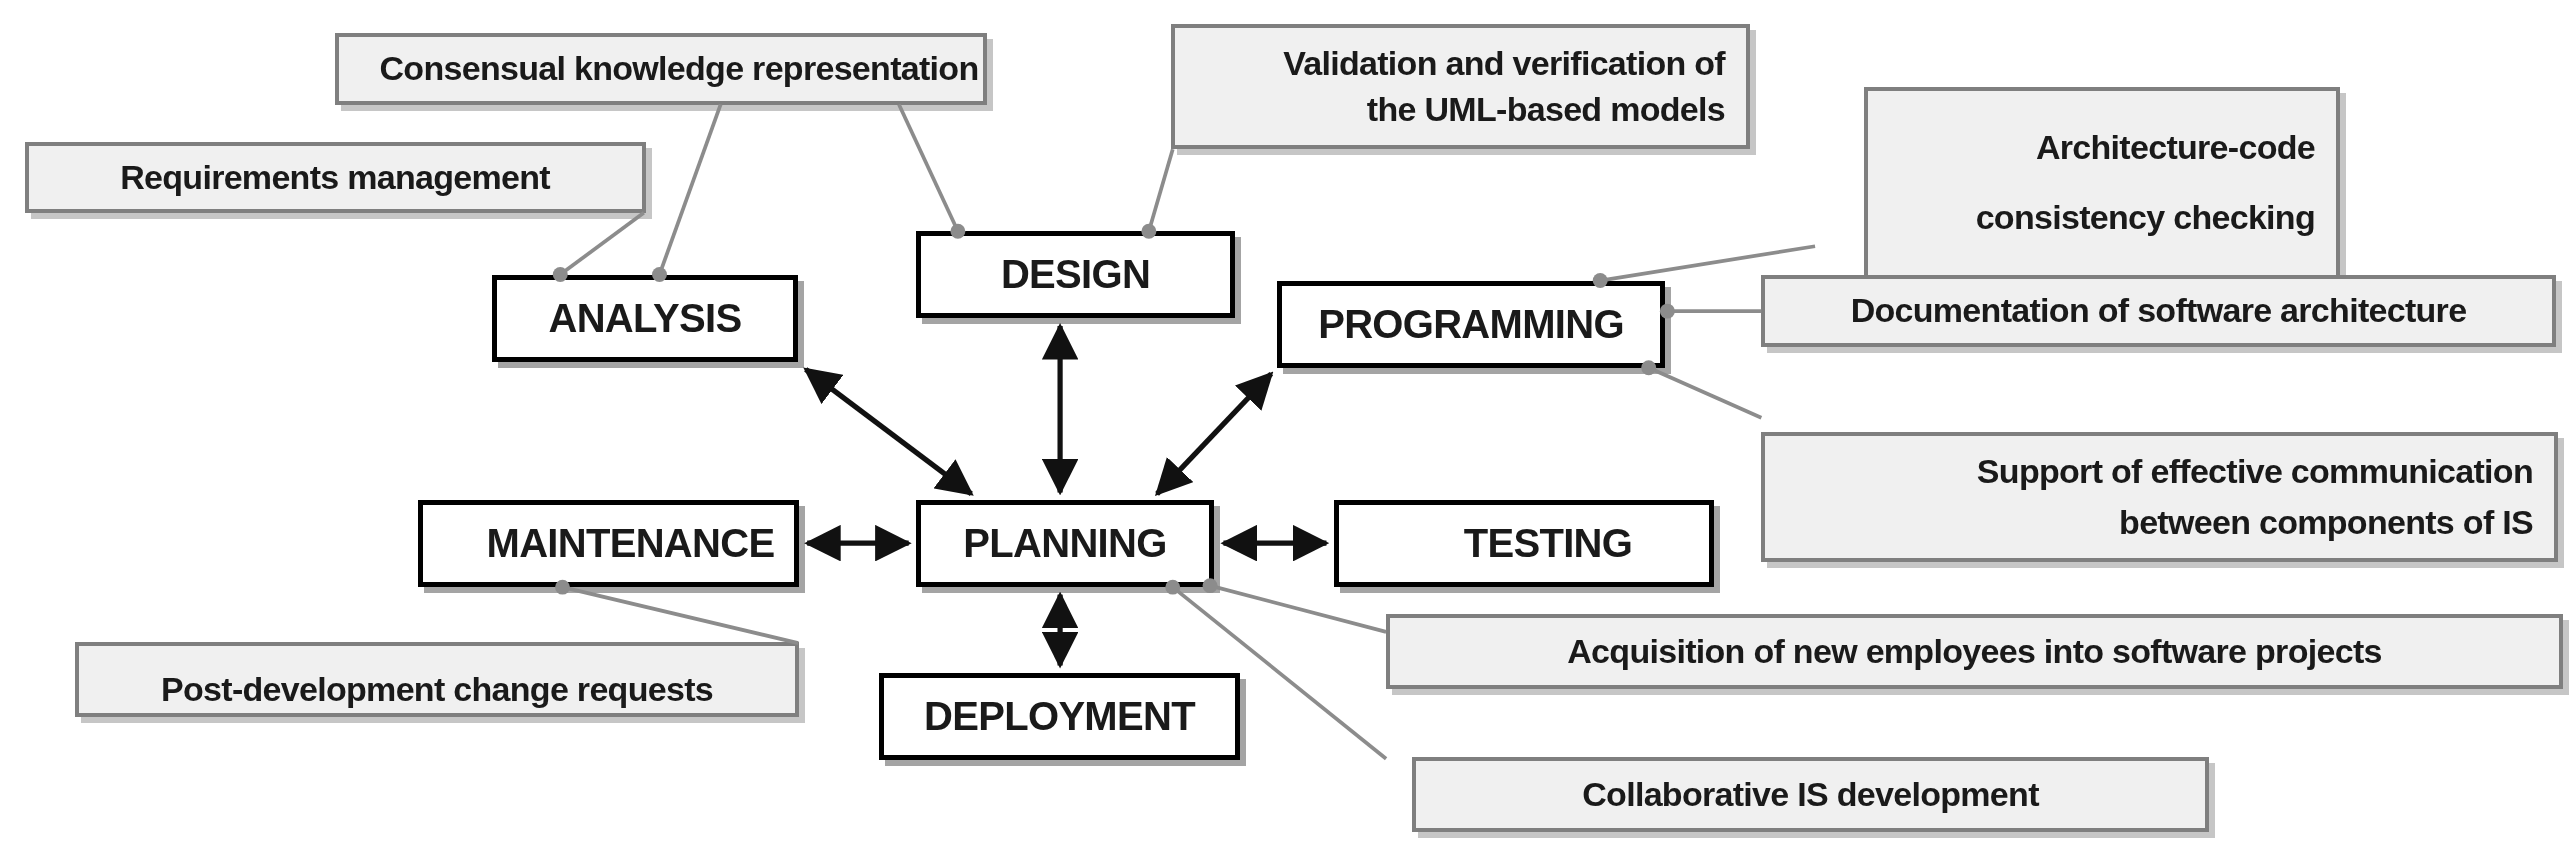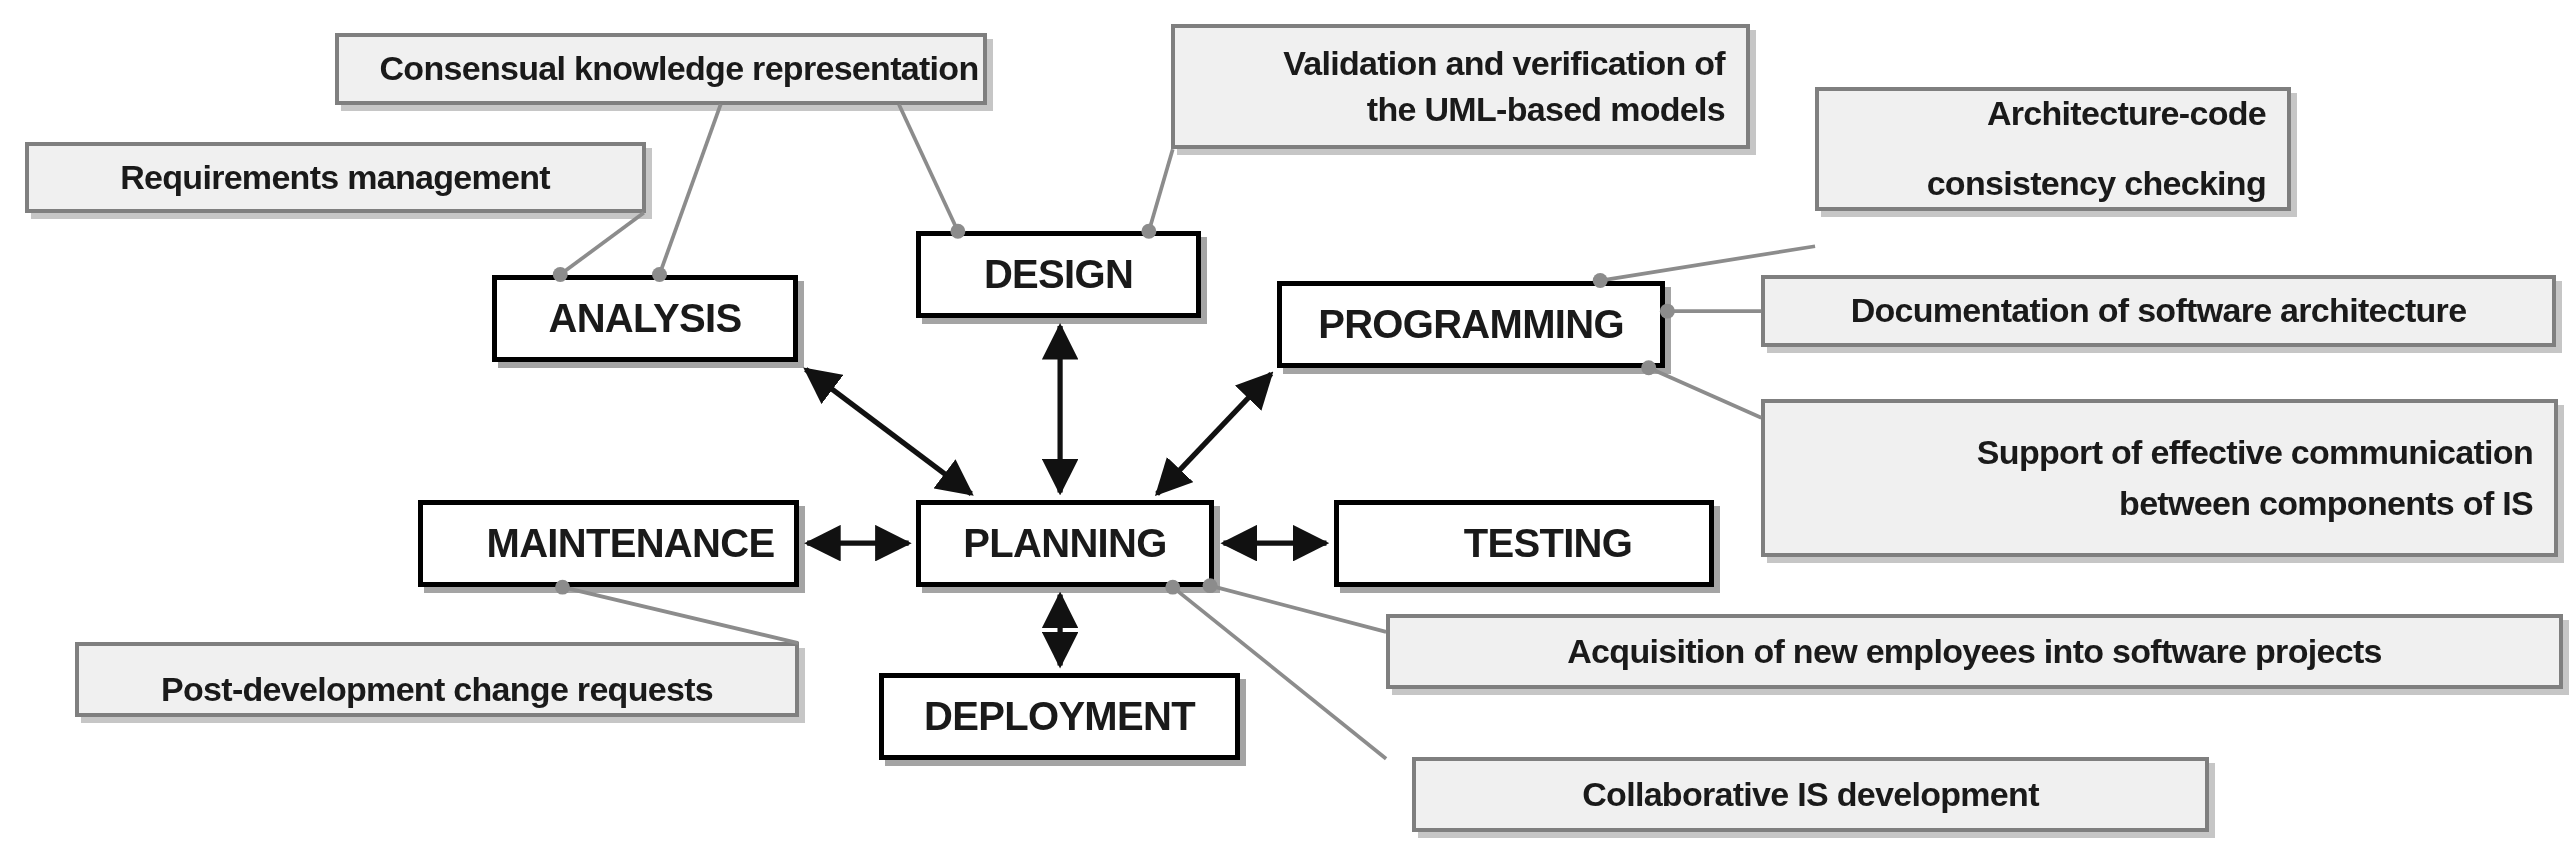--- a/index.html
+++ b/index.html
@@ -43,21 +43,21 @@
   #ah path{fill:var(--arrow);}
 </style>
 </head>
 <body>
 
 <div id="canvas">
 
   <div class="box phase" style="left:492px;  top:275px; width:306px; height:87px;">
     <span class="lbl">ANALYSIS</span>
     </div>
-  <div class="box phase" style="left:916px; top:231px; width:285px; height:87px;">
+  <div class="box phase" style="left:916px; top:231px; width:319px; height:87px;">
     <span class="lbl">DESIGN</span>
     </div>
   <div class="box phase" style="left:1277px; top:281px; width:388px; height:87px;">
     <span class="lbl">PROGRAMMING</span>
     </div>
   <div class="box phase" style="left:418px;  top:500px; width:381px; height:87px;padding-left:44px;">
     <span class="lbl">MAINTENANCE</span>
     </div>
   <div class="box phase" style="left:916px; top:500px; width:298px; height:87px;align-items:center;">
     <span class="lbl">PLANNING</span>
@@ -72,28 +72,28 @@
   <div class="box topic" style="left:24.6px;   top:142px;  width:621px;  height:71px;">
     <span class="lbl">Requirements management</span>
     </div>
   <div class="box topic" style="left:335px;  top:33px;   width:652px; height:72px;padding-left:36px;">
     <span class="lbl">Consensual knowledge representation</span>
     </div>
   <div class="box topic align-right" style="left:1171px; top:24px; width:579px; height:125px;">
     <span class="lbl">Validation and verification of
 the UML-based models</span>
     </div>
-  <div class="box topic align-right lh-tall" style="left:1815px; top:87px; width:476px; height:124px;">
+  <div class="box topic align-right lh-tall" style="left:1864px; top:87px; width:476px; height:192px;">
     <span class="lbl">Architecture-code
 consistency checking</span>
     </div>
   <div class="box topic" style="left:1761px; top:275px;  width:795px; height:72px;">
     <span class="lbl">Documentation of software architecture</span>
     </div>
-  <div class="box topic align-right lh-mid" style="left:1761px; top:399px; width:797px; height:158px;">
+  <div class="box topic align-right lh-mid" style="left:1761px; top:432px; width:797px; height:130px;">
     <span class="lbl">Support of effective communication
 between components of IS</span>
     </div>
   <div class="box topic" style="left:75px;  top:642px;  width:724px;  height:75px;align-items:flex-end;">
     <span class="lbl">Post-development change requests</span>
     </div>
   <div class="box topic" style="left:1386px; top:614px;  width:1177px; height:75px;">
     <span class="lbl">Acquisition of new employees into software projects</span>
     </div>
   <div class="box topic" style="left:1386px; top:757px; width:797px; height:75px;margin-left:26px;">

